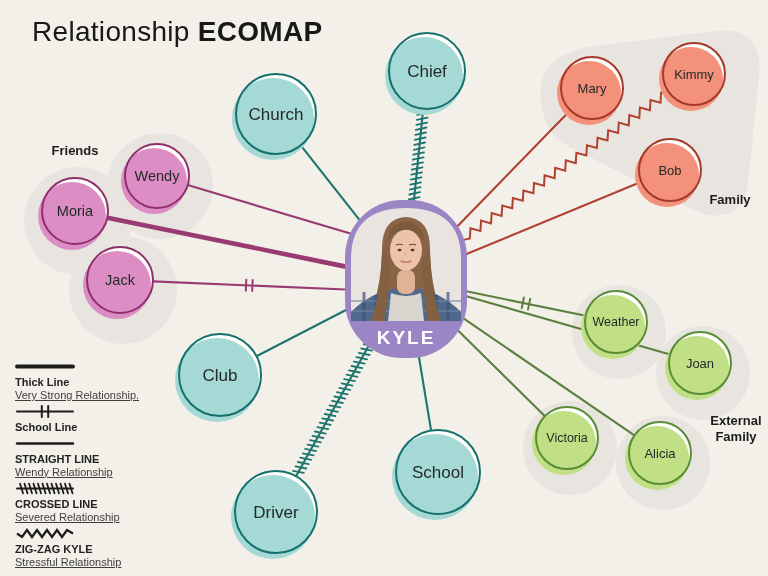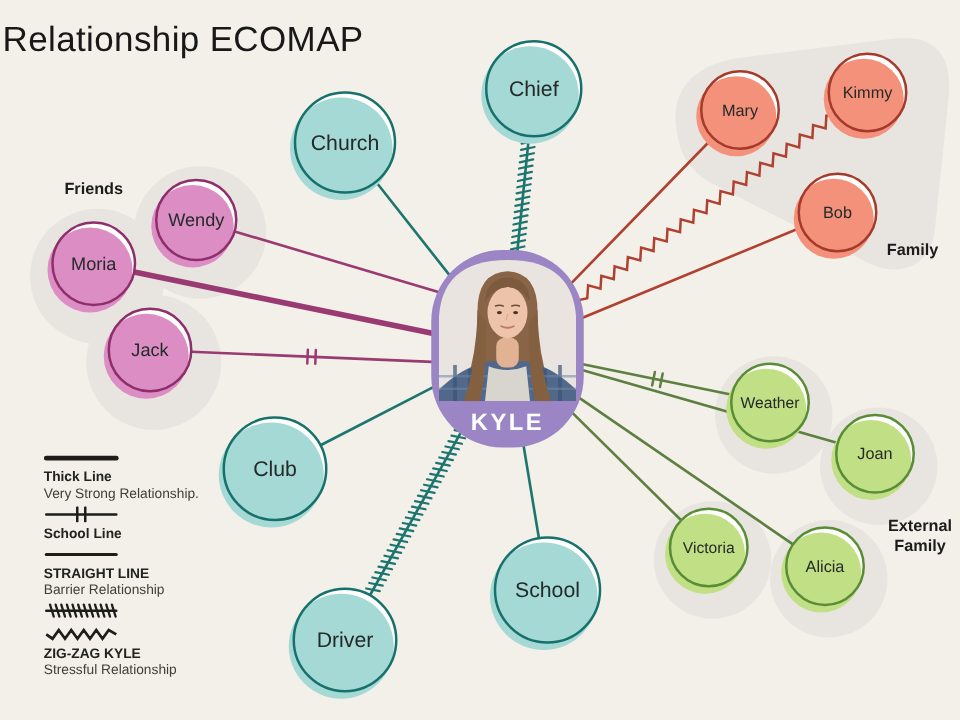--- a/index.html
+++ b/index.html
@@ -1,26 +1,26 @@
 <!DOCTYPE html>
 <html><head>
 <meta charset="utf-8">
 <style>
   html,body{margin:0;padding:0;background:#d8d5cf;}
   .canvas{position:relative;width:768px;height:576px;background:#f3f0e9;overflow:hidden;
           font-family:"Liberation Sans",sans-serif;}
-  h1.title{position:absolute;left:2px;top:16px;margin:0;display:flex;gap:8px;
+  h1.title{position:absolute;left:32px;top:16px;margin:0;display:flex;gap:8px;
            font-size:28px;font-weight:400;color:#181818;letter-spacing:.3px;}
-  h1.title .bold{font-weight:400;}
+  h1.title .bold{font-weight:700;}
   #diagram{position:absolute;left:0;top:0;}
   .legend{position:absolute;left:15px;top:360px;display:flex;flex-direction:column;gap:3px;width:190px;}
-  .legend-item{display:block;margin-left:20px;}
+  .legend-item{display:block;}
   .legend-item svg{display:block;margin-bottom:3px;}
   .legend-item .name{font-weight:700;font-size:11px;line-height:1.18;color:#222220;}
-  .legend-item .desc{font-size:11px;line-height:1.18;color:#3e3e3b;}
+  .legend-item .desc{font-size:11px;line-height:1.18;color:#3e3e3b;text-decoration:underline;}
 </style>
 </head>
 <body>
 
 <div class="canvas">
   <svg id="diagram" width="768" height="576" viewBox="0 0 768 576">
       <g>
         <path d="M 541,103 C 536,66 562,50 594,46 L 714,31 C 749,27 762,45 759,77 L 748,183 C 745,215 717,223 692,209 L 572,148 C 549,136 544,122 541,103 Z" fill="#e8e5e1"></path>
         <circle cx="160" cy="186" r="53" fill="#e8e5e1"></circle>
         <circle cx="78" cy="221" r="54" fill="#e8e5e1"></circle>
@@ -286,38 +286,40 @@
           <line x1="26.8" y1="1" x2="26.8" y2="12" stroke="#1d1d1b" stroke-width="2" stroke-linecap="round"></line>
           <line x1="33.2" y1="1" x2="33.2" y2="12" stroke="#1d1d1b" stroke-width="2" stroke-linecap="round"></line>
         </svg>
         <div class="name">School Line</div>
       </div>
       <div class="legend-item">
         <svg width="64" height="13">
           <line x1="2" y1="6.5" x2="58" y2="6.5" stroke="#1d1d1b" stroke-width="2.4" stroke-linecap="round"></line>
         </svg>
         <div class="name">STRAIGHT LINE</div>
-        <div class="desc">Barrier Relationship</div>
+        <div class="desc">Wendy Relationship</div>
       </div>
       <div class="legend-item">
         <svg width="64" height="13">
           <line x1="2" y1="6.5" x2="58" y2="6.5" stroke="#1d1d1b" stroke-width="2" stroke-linecap="round"></line>
           <line x1="5.0" y1="1.7" x2="8.0" y2="11.3" stroke="#1d1d1b" stroke-width="1.8" stroke-linecap="round"></line>
           <line x1="9.5" y1="1.7" x2="12.5" y2="11.3" stroke="#1d1d1b" stroke-width="1.8" stroke-linecap="round"></line>
           <line x1="14.0" y1="1.7" x2="17.0" y2="11.3" stroke="#1d1d1b" stroke-width="1.8" stroke-linecap="round"></line>
           <line x1="18.5" y1="1.7" x2="21.5" y2="11.3" stroke="#1d1d1b" stroke-width="1.8" stroke-linecap="round"></line>
           <line x1="23.0" y1="1.7" x2="26.0" y2="11.3" stroke="#1d1d1b" stroke-width="1.8" stroke-linecap="round"></line>
           <line x1="27.5" y1="1.7" x2="30.5" y2="11.3" stroke="#1d1d1b" stroke-width="1.8" stroke-linecap="round"></line>
           <line x1="32.0" y1="1.7" x2="35.0" y2="11.3" stroke="#1d1d1b" stroke-width="1.8" stroke-linecap="round"></line>
           <line x1="36.5" y1="1.7" x2="39.5" y2="11.3" stroke="#1d1d1b" stroke-width="1.8" stroke-linecap="round"></line>
           <line x1="41.0" y1="1.7" x2="44.0" y2="11.3" stroke="#1d1d1b" stroke-width="1.8" stroke-linecap="round"></line>
           <line x1="45.5" y1="1.7" x2="48.5" y2="11.3" stroke="#1d1d1b" stroke-width="1.8" stroke-linecap="round"></line>
           <line x1="50.0" y1="1.7" x2="53.0" y2="11.3" stroke="#1d1d1b" stroke-width="1.8" stroke-linecap="round"></line>
           <line x1="54.5" y1="1.7" x2="57.5" y2="11.3" stroke="#1d1d1b" stroke-width="1.8" stroke-linecap="round"></line>
         </svg>
+        <div class="name">CROSSED LINE</div>
+        <div class="desc">Severed Relationship</div>
       </div>
       <div class="legend-item">
         <svg width="64" height="13">
           <polyline points="2.0,6.5 7.0,10.0 12.0,3.0 17.0,10.0 22.0,3.0 27.0,10.0 32.0,3.0 37.0,10.0 42.0,3.0 47.0,10.0 52.0,3.0 58.0,6.5" fill="none" stroke="#1d1d1b" stroke-width="2.2"></polyline>
         </svg>
         <div class="name">ZIG-ZAG KYLE</div>
         <div class="desc">Stressful Relationship</div>
       </div>
     </div>
 </div>

